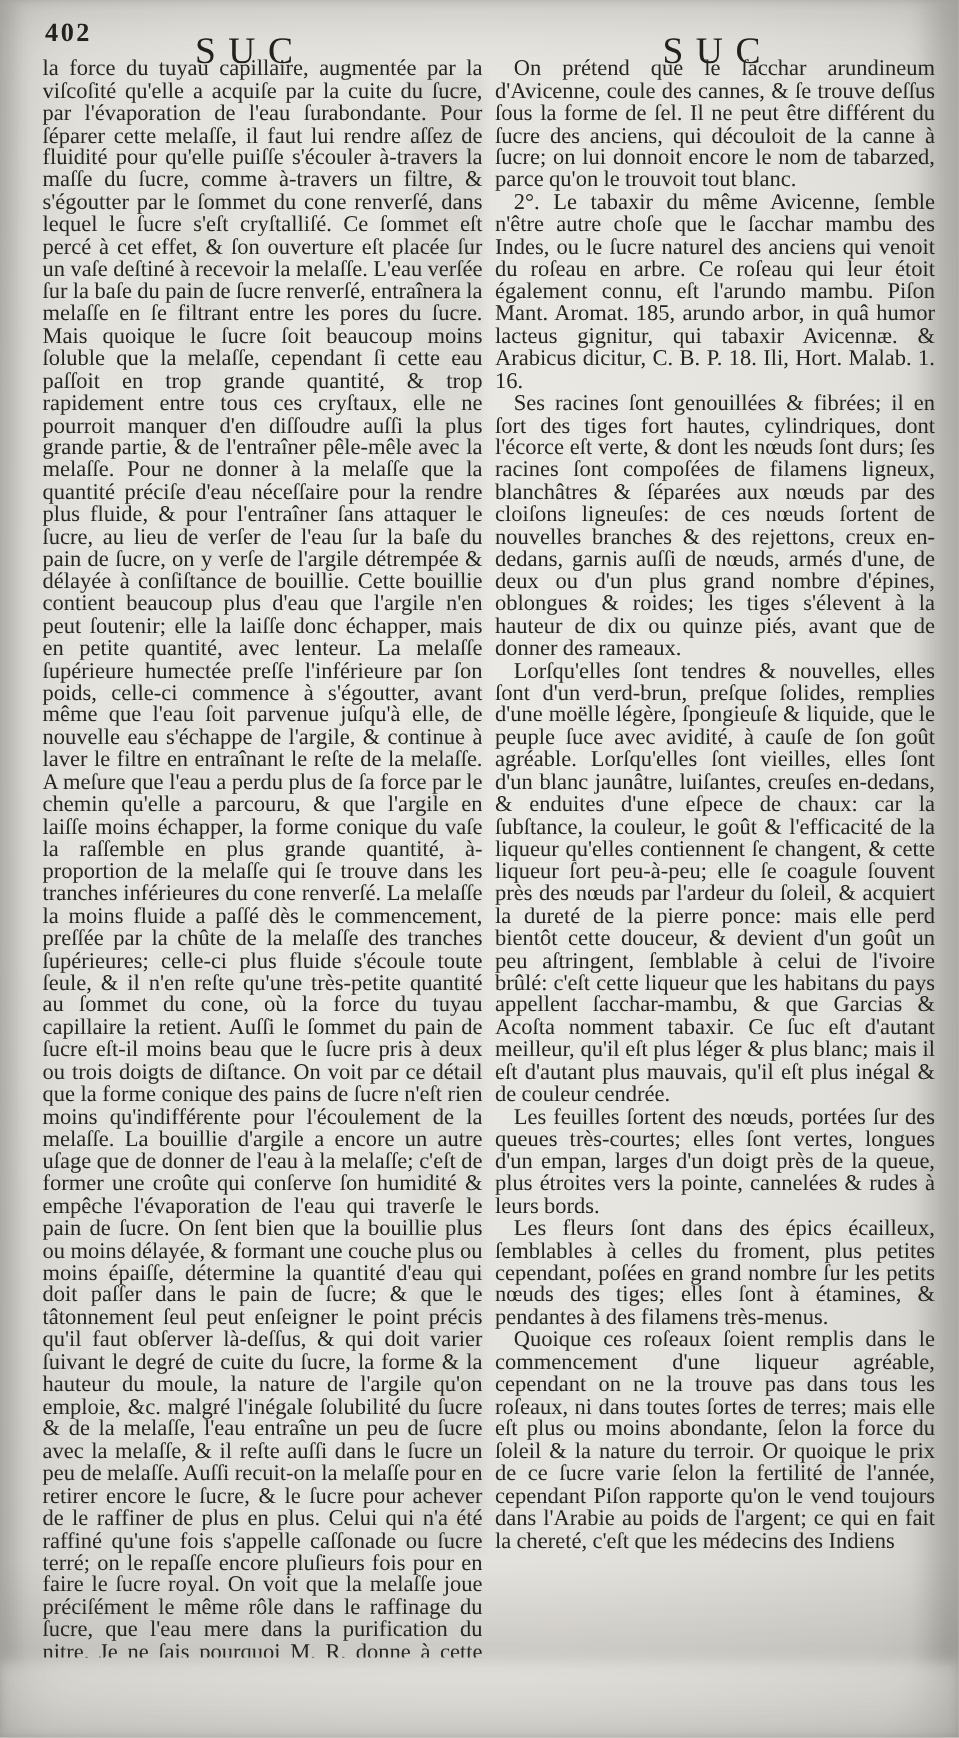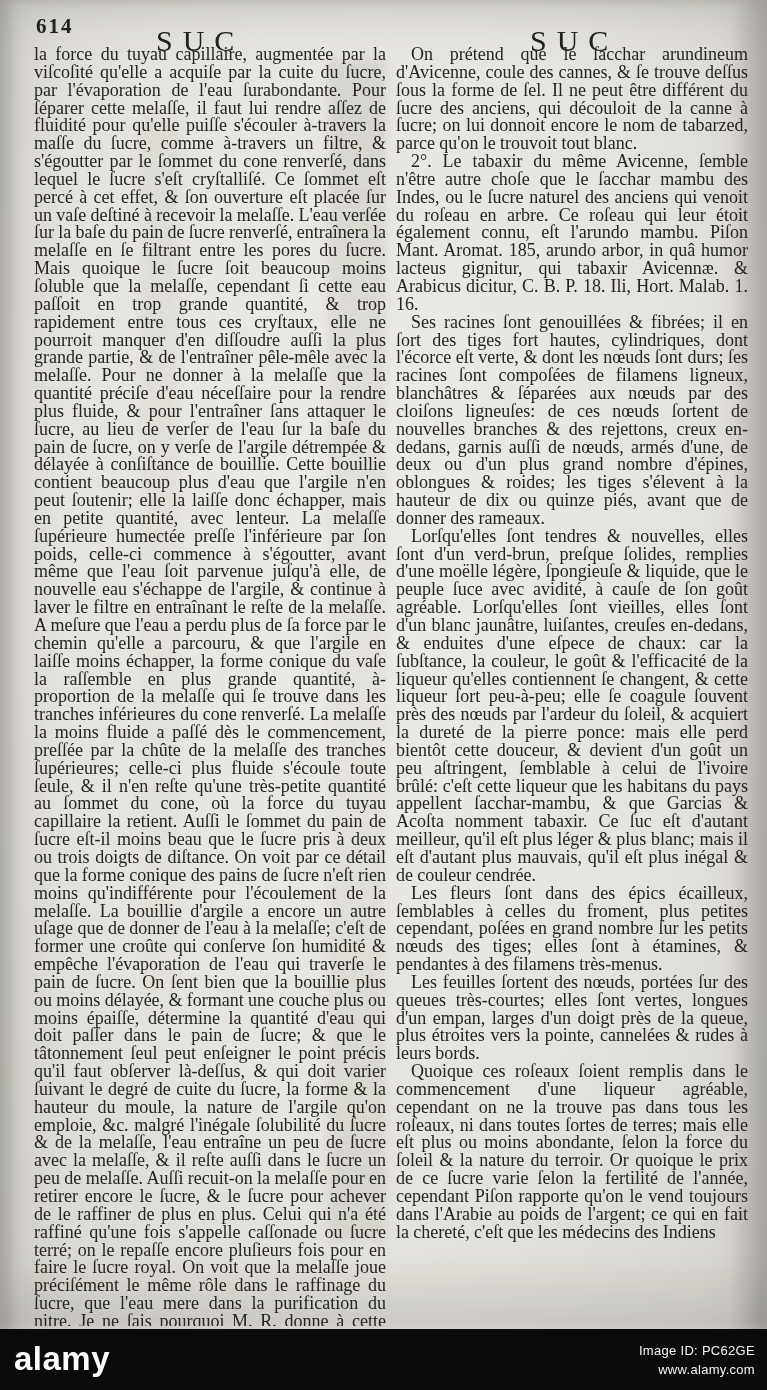--- a/index.html
+++ b/index.html
@@ -73,41 +73,34 @@
 
 <div class="page">
 
   <div class="streak gutter"></div>
   <div class="streak leftmid"></div>
   <div class="streak rightedge"></div>
   <div class="streak leftedge"></div>
   <div class="streak bottom"></div>
 
   <div class="page-header">
-    <span class="page-number">614</span>
+    <span class="page-number">402</span>
     <span class="running-title left">SUC</span>
     <span class="running-title right">SUC</span>
   </div>
 
   <div class="column left">
     <p>la force du tuyau capillaire, augmentée par la viſcoſité qu'elle a acquiſe par la cuite du ſucre, par l'évaporation de l'eau ſurabondante. Pour ſéparer cette melaſſe, il faut lui rendre aſſez de fluidité pour qu'elle puiſſe s'écouler à-travers la maſſe du ſucre, comme à-travers un filtre, &amp; s'égoutter par le ſommet du cone renverſé, dans lequel le ſucre s'eſt cryſtalliſé. Ce ſommet eſt percé à cet effet, &amp; ſon ouverture eſt placée ſur un vaſe deſtiné à recevoir la melaſſe. L'eau verſée ſur la baſe du pain de ſucre renverſé, entraînera la melaſſe en ſe filtrant entre les pores du ſucre. Mais quoique le ſucre ſoit beaucoup moins ſoluble que la melaſſe, cependant ſi cette eau paſſoit en trop grande quantité, &amp; trop rapidement entre tous ces cryſtaux, elle ne pourroit manquer d'en diſſoudre auſſi la plus grande partie, &amp; de l'entraîner pêle-mêle avec la melaſſe. Pour ne donner à la melaſſe que la quantité préciſe d'eau néceſſaire pour la rendre plus fluide, &amp; pour l'entraîner ſans attaquer le ſucre, au lieu de verſer de l'eau ſur la baſe du pain de ſucre, on y verſe de l'argile détrempée &amp; délayée à conſiſtance de bouillie. Cette bouillie contient beaucoup plus d'eau que l'argile n'en peut ſoutenir; elle la laiſſe donc échapper, mais en petite quantité, avec lenteur. La melaſſe ſupérieure humectée preſſe l'inférieure par ſon poids, celle-ci commence à s'égoutter, avant même que l'eau ſoit parvenue juſqu'à elle, de nouvelle eau s'échappe de l'argile, &amp; continue à laver le filtre en entraînant le reſte de la melaſſe. A meſure que l'eau a perdu plus de ſa force par le chemin qu'elle a parcouru, &amp; que l'argile en laiſſe moins échapper, la forme conique du vaſe la raſſemble en plus grande quantité, à-proportion de la melaſſe qui ſe trouve dans les tranches inférieures du cone renverſé. La melaſſe la moins fluide a paſſé dès le commencement, preſſée par la chûte de la melaſſe des tranches ſupérieures; celle-ci plus fluide s'écoule toute ſeule, &amp; il n'en reſte qu'une très-petite quantité au ſommet du cone, où la force du tuyau capillaire la retient. Auſſi le ſommet du pain de ſucre eſt-il moins beau que le ſucre pris à deux ou trois doigts de diſtance. On voit par ce détail que la forme conique des pains de ſucre n'eſt rien moins qu'indifférente pour l'écoulement de la melaſſe. La bouillie d'argile a encore un autre uſage que de donner de l'eau à la melaſſe; c'eſt de former une croûte qui conſerve ſon humidité &amp; empêche l'évaporation de l'eau qui traverſe le pain de ſucre. On ſent bien que la bouillie plus ou moins délayée, &amp; formant une couche plus ou moins épaiſſe, détermine la quantité d'eau qui doit paſſer dans le pain de ſucre; &amp; que le tâtonnement ſeul peut enſeigner le point précis qu'il faut obſerver là-deſſus, &amp; qui doit varier ſuivant le degré de cuite du ſucre, la forme &amp; la hauteur du moule, la nature de l'argile qu'on emploie, &amp;c. malgré l'inégale ſolubilité du ſucre &amp; de la melaſſe, l'eau entraîne un peu de ſucre avec la melaſſe, &amp; il reſte auſſi dans le ſucre un peu de melaſſe. Auſſi recuit-on la melaſſe pour en retirer encore le ſucre, &amp; le ſucre pour achever de le raffiner de plus en plus. Celui qui n'a été raffiné qu'une fois s'appelle caſſonade ou ſucre terré; on le repaſſe encore pluſieurs fois pour en faire le ſucre royal. On voit que la melaſſe joue préciſément le même rôle dans le raffinage du ſucre, que l'eau mere dans la purification du nitre. Je ne ſais pourquoi M. R. donne à cette melaſſe le nom de matiere graſſe, ni pourquoi il imagine que l'argile dégraiſſe le ſucre, par la propriété qu'elle a de s'unir aux huiles. L'argile n'eſt appliquée qu'extérieurement au ſucre déjà cryſtalliſé, &amp; ſi on en mêloit avec le ſucre dans la cuite, il ſeroit très-difficile, vû l'extrème diviſion dont elle eſt ſuſceptible &amp; la viſcoſité du ſirop, de l'en ſéparer.</p>
     <p class="p-lead-indent">SUCRE DES ARABES, (Indiens médic. des Arabes.)</p>
   </div>
 
   <div class="column right">
     <p class="p-indent">On prétend que le ſacchar arundineum d'Avicenne, coule des cannes, &amp; ſe trouve deſſus ſous la forme de ſel. Il ne peut être différent du ſucre des anciens, qui découloit de la canne à ſucre; on lui donnoit encore le nom de tabarzed, parce qu'on le trouvoit tout blanc.</p>
     <p class="p-indent">2°. Le tabaxir du même Avicenne, ſemble n'être autre choſe que le ſacchar mambu des Indes, ou le ſucre naturel des anciens qui venoit du roſeau en arbre. Ce roſeau qui leur étoit également connu, eſt l'arundo mambu. Piſon Mant. Aromat. 185, arundo arbor, in quâ humor lacteus gignitur, qui tabaxir Avicennæ. &amp; Arabicus dicitur, C. B. P. 18. Ili, Hort. Malab. 1. 16.</p>
     <p class="p-indent">Ses racines ſont genouillées &amp; fibrées; il en ſort des tiges fort hautes, cylindriques, dont l'écorce eſt verte, &amp; dont les nœuds ſont durs; ſes racines ſont compoſées de filamens ligneux, blanchâtres &amp; ſéparées aux nœuds par des cloiſons ligneuſes: de ces nœuds ſortent de nouvelles branches &amp; des rejettons, creux en-dedans, garnis auſſi de nœuds, armés d'une, de deux ou d'un plus grand nombre d'épines, oblongues &amp; roides; les tiges s'élevent à la hauteur de dix ou quinze piés, avant que de donner des rameaux.</p>
     <p class="p-indent">Lorſqu'elles ſont tendres &amp; nouvelles, elles ſont d'un verd-brun, preſque ſolides, remplies d'une moëlle légère, ſpongieuſe &amp; liquide, que le peuple ſuce avec avidité, à cauſe de ſon goût agréable. Lorſqu'elles ſont vieilles, elles ſont d'un blanc jaunâtre, luiſantes, creuſes en-dedans, &amp; enduites d'une eſpece de chaux: car la ſubſtance, la couleur, le goût &amp; l'efficacité de la liqueur qu'elles contiennent ſe changent, &amp; cette liqueur ſort peu-à-peu; elle ſe coagule ſouvent près des nœuds par l'ardeur du ſoleil, &amp; acquiert la dureté de la pierre ponce: mais elle perd bientôt cette douceur, &amp; devient d'un goût un peu aſtringent, ſemblable à celui de l'ivoire brûlé: c'eſt cette liqueur que les habitans du pays appellent ſacchar-mambu, &amp; que Garcias &amp; Acoſta nomment tabaxir. Ce ſuc eſt d'autant meilleur, qu'il eſt plus léger &amp; plus blanc; mais il eſt d'autant plus mauvais, qu'il eſt plus inégal &amp; de couleur cendrée.</p>
+    <p class="p-indent">Les feuilles ſortent des nœuds, portées ſur des queues très-courtes; elles ſont vertes, longues d'un empan, larges d'un doigt près de la queue, plus étroites vers la pointe, cannelées &amp; rudes à leurs bords.</p>
     <p class="p-indent">Les fleurs ſont dans des épics écailleux, ſemblables à celles du froment, plus petites cependant, poſées en grand nombre ſur les petits nœuds des tiges; elles ſont à étamines, &amp; pendantes à des filamens très-menus.</p>
-    <p class="p-indent">Les feuilles ſortent des nœuds, portées ſur des queues très-courtes; elles ſont vertes, longues d'un empan, larges d'un doigt près de la queue, plus étroites vers la pointe, cannelées &amp; rudes à leurs bords.</p>
     <p class="p-indent">Quoique ces roſeaux ſoient remplis dans le commencement d'une liqueur agréable, cependant on ne la trouve pas dans tous les roſeaux, ni dans toutes ſortes de terres; mais elle eſt plus ou moins abondante, ſelon la force du ſoleil &amp; la nature du terroir. Or quoique le prix de ce ſucre varie ſelon la fertilité de l'année, cependant Piſon rapporte qu'on le vend toujours dans l'Arabie au poids de l'argent; ce qui en fait la chereté, c'eſt que les médecins des Indiens</p>
   </div>
 
-  <div class="watermark-bar">
-    <span class="alamy-logo">alamy</span>
-    <div class="watermark-info">
-      <div>Image ID: PC62GE</div>
-      <div>www.alamy.com</div>
-    </div>
-  </div>
 
 </div>
 
 </body></html>

